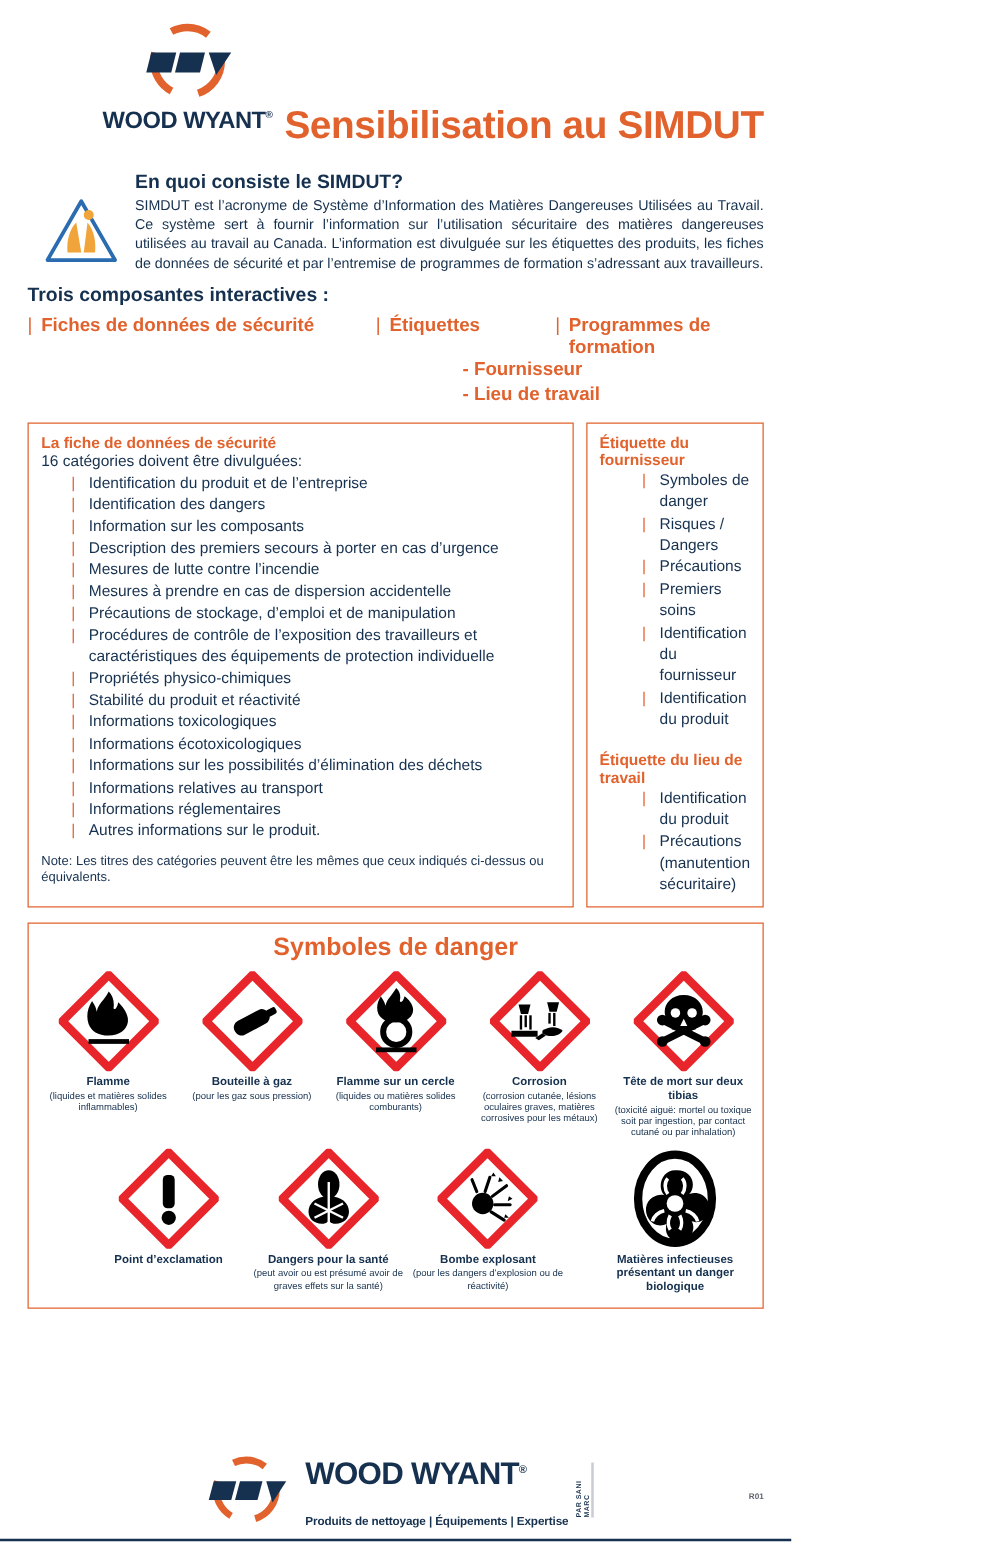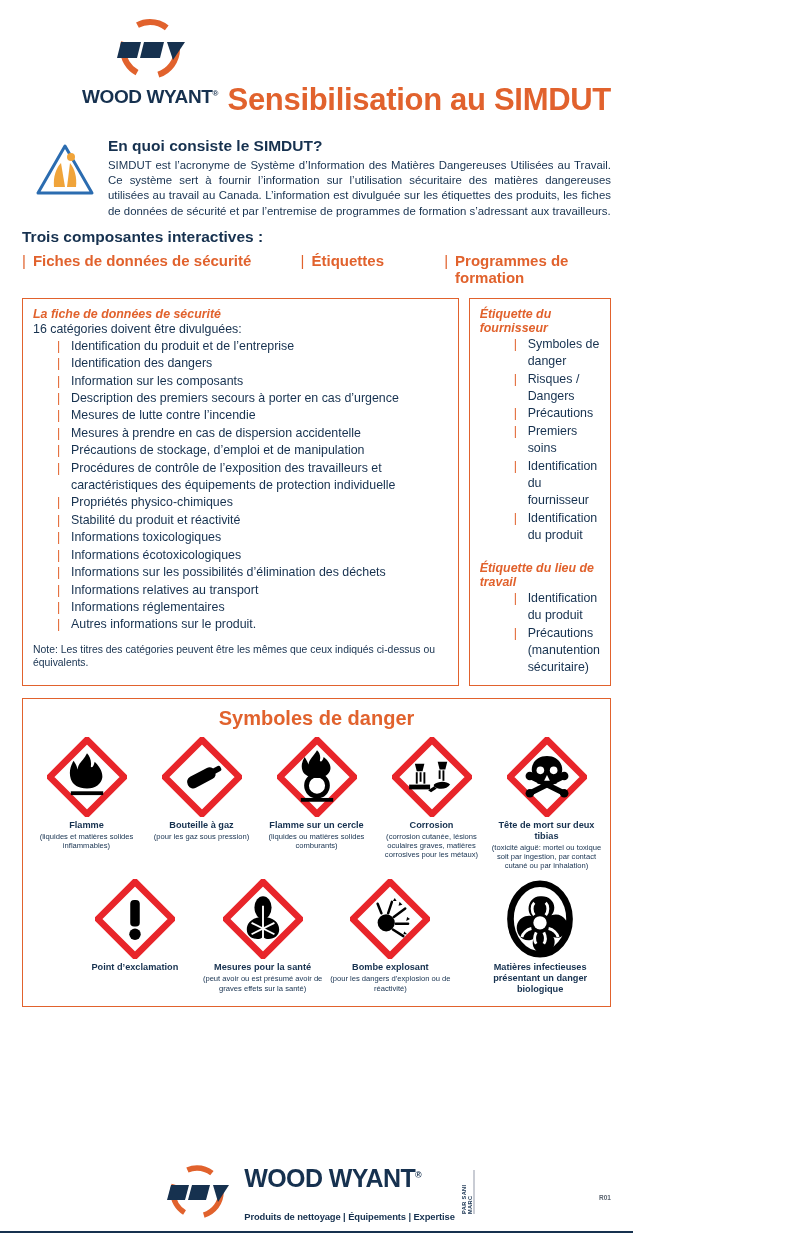--- a/index.html
+++ b/index.html
@@ -24,21 +24,21 @@
   }
   .logo-name sup { font-size: 8px; vertical-align: super; }
   .main-title {
     position: absolute; right: 22px; top: 82px;
     font-size: 31px; font-weight: bold; color: #e1622d;
     letter-spacing: -0.3px; white-space: nowrap;
   }
 
   
   .intro { position: relative; padding: 0 22px 0 22px; }
-  .intro-row { display: flex; align-items: flex-start; }
+  .intro-row { display: flex; align-items: flex-end; }
   .tri-icon { width: 62px; min-width: 62px; margin-top: 6px; margin-left: 12px; }
   .intro-text { margin-left: 12px; padding-top: 2px; }
   .intro-head { font-size: 15.5px; font-weight: bold; color: #16314f; margin-bottom: 3px; }
   .intro-body { font-size: 11.4px; line-height: 15.2px; color: #16314f; text-align: justify; max-width: 670px; }
 
   
   .banner {
     margin: 10px 22px 0 22px;
     background: #e1622d; color: #fff;
     text-align: center; font-size: 25px; font-weight: bold;
@@ -56,21 +56,21 @@
   .bar { color: #e1622d; margin-right: 7px; font-weight: normal; }
   .comp-sub { font-size: 15px; font-weight: bold; color: #e1622d; line-height: 20px; margin-left: 18px; }
 
   
   .boxes { display: flex; margin: 12px 22px 0 22px; gap: 10px; align-items: stretch; }
   .box {
     border: 1.6px solid #e1622d; background: #fff; padding: 8px 10px 8px 10px;
   }
   .box-left { width: 488px; }
   .box-right { flex: 1; }
-  .box-title { font-size: 12.4px; font-weight: bold; color: #e1622d; margin-bottom: 1px; font-style: italic; }
+  .box-title { font-size: 12.4px; font-weight: bold; color: #e1622d; margin-bottom: 1px; }
   .box-sub { font-size: 12.4px; color: #16314f; margin-bottom: 2px; }
   .item-list { list-style: none; }
   .item-list li {
     font-size: 12.4px; color: #16314f; line-height: 17.4px;
     padding-left: 16px; position: relative;
   }
   .item-list li .tick {
     position: absolute; left: 2px; top: 0; color: #e1622d;
   }
   .box-left .item-list { margin-left: 22px; }
@@ -159,20 +159,24 @@
         <span class="bar">|</span>
         <span>Étiquettes</span>
       </div>
       <div class="comp-col">
         <span class="bar">|</span>
         <span>Programmes de formation</span>
       </div>
     </div>
     <div style="display:flex;">
       <div style="width:330px;"></div>
+      <div class="comp-sub">
+        <div>- Fournisseur</div>
+        <div>- Lieu de travail</div>
+      </div>
     </div>
   </div>
 
   <div class="boxes">
 
     <div class="box box-left">
       <div class="box-title">La fiche de données de sécurité</div>
       <div class="box-sub">16 catégories doivent être divulguées:</div>
       <ul class="item-list">
         <li><span class="tick">|</span><span>Identification du produit et de l’entreprise</span></li>
@@ -331,21 +335,21 @@
             <polygon points="42,3 81,42 42,81 3,42" fill="#fff" stroke="#e8252a" stroke-width="7"></polygon>
             <ellipse cx="42" cy="30" rx="9" ry="12" fill="#000"></ellipse>
             <path d="M42 40 c-11 0 -17 6 -17 13 c0 6 5 10 11 10 c5 0 6 -3 6 -3 c0 0 1 3 6 3 c6 0 11 -4 11 -10 c0 -7 -6 -13 -17 -13 Z" fill="#000"></path>
             <g stroke="#fff" stroke-width="2">
               <line x1="42" y1="28" x2="42" y2="64"></line>
               <line x1="30" y1="46" x2="54" y2="58"></line>
               <line x1="54" y1="46" x2="30" y2="58"></line>
             </g>
           </svg>
         </div>
-        <div class="sym-name">Mesures pour la santé</div>
+        <div class="sym-name">Dangers pour la santé</div>
         <div class="sym-desc">(peut avoir ou est présumé avoir de graves effets sur la santé)</div>
       </div>
 
       <div class="sym-cell">
         <div class="pictogram">
           <svg viewBox="0 0 84 84" width="80" height="80">
             <polygon points="42,3 81,42 42,81 3,42" fill="#fff" stroke="#e8252a" stroke-width="7"></polygon>
             <circle cx="38" cy="46" r="9" fill="#000"></circle>
             <g stroke="#000" stroke-width="2.6" stroke-linecap="round">
               <line x1="40" y1="36" x2="44" y2="24"></line>

